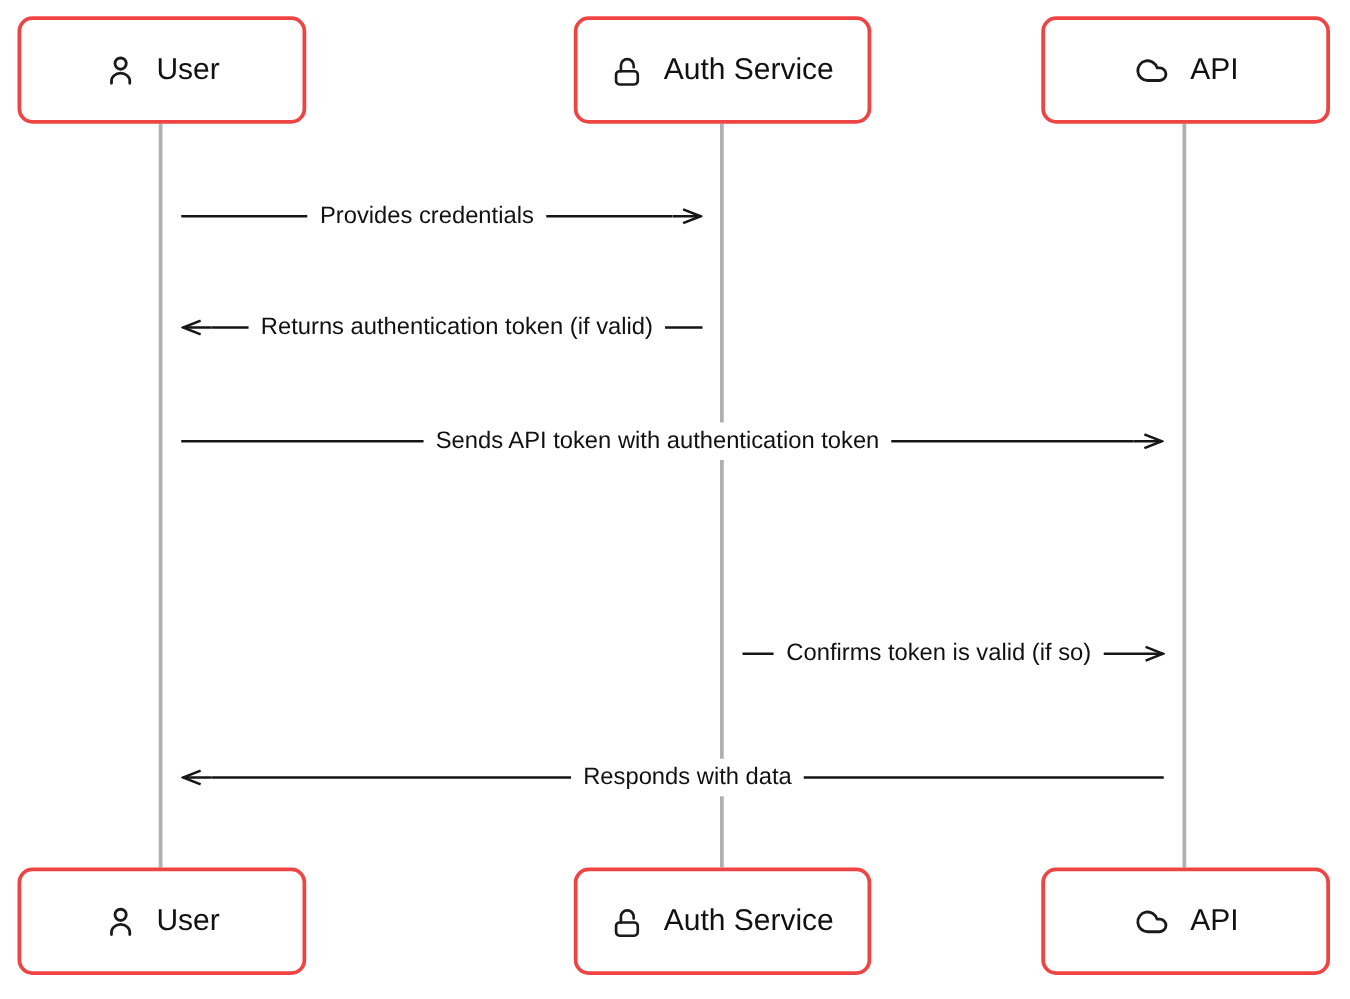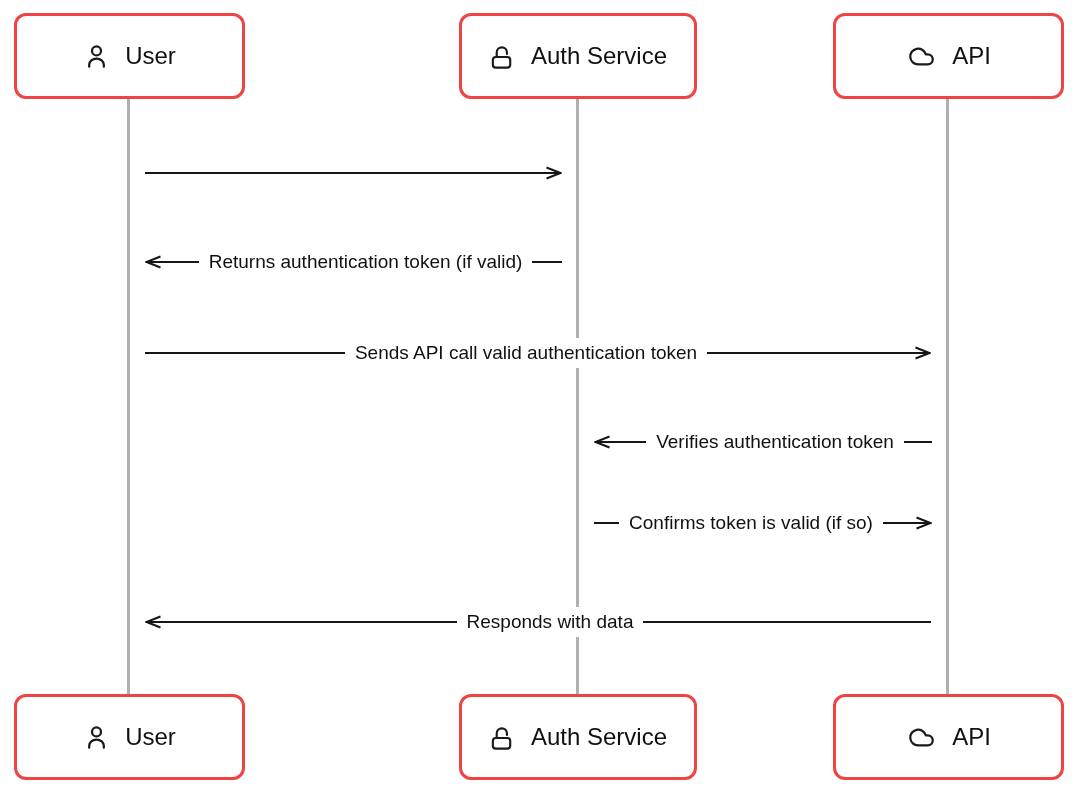--- a/index.html
+++ b/index.html
@@ -63,56 +63,48 @@
     <span class="icon">
       <svg width="31" height="27" viewBox="0 0 24 24">
           <path d="M17.5 19H9a7 7 0 1 1 6.71-9h1.79a4.5 4.5 0 1 1 0 9Z"></path>
         </svg>
     </span>
     <span class="actor-label">API</span>
   </div>
 
   <div class="msg" style="left:129px;top:158px;width:449px;">
     <span class="seg"></span>
+    <span class="msg-label">Provides credentials</span>
     <span class="seg"></span>
     <svg class="ah" width="24" height="16" viewBox="0 0 24 16">
         <path d="M0 8H22"></path>
         <path d="M8.5 2.5 22.5 8 8.5 13.5"></path>
       </svg>
   </div>
 
   <div class="msg" style="left:129px;top:247px;width:449px;">
     <svg class="ah" width="24" height="16" viewBox="0 0 24 16">
         <path d="M24 8H2"></path>
         <path d="M15.5 2.5 1.5 8 15.5 13.5"></path>
       </svg>
     <span class="seg"></span>
     <span class="msg-label">Returns authentication token (if valid)</span>
     <span class="seg"></span>
   </div>
 
   <div class="msg" style="left:129px;top:338px;width:818px;">
     <span class="seg"></span>
-    <span class="msg-label">Sends API call valid authentication token</span>
+    <span class="msg-label">Sends API token with authentication token</span>
     <span class="seg"></span>
     <svg class="ah" width="24" height="16" viewBox="0 0 24 16">
         <path d="M0 8H22"></path>
         <path d="M8.5 2.5 22.5 8 8.5 13.5"></path>
       </svg>
   </div>
 
-  <div class="msg" style="left:578px;top:427px;width:370px;">
-    <svg class="ah" width="24" height="16" viewBox="0 0 24 16">
-        <path d="M24 8H2"></path>
-        <path d="M15.5 2.5 1.5 8 15.5 13.5"></path>
-      </svg>
-    <span class="seg"></span>
-    <span class="msg-label">Verifies authentication token</span>
-    <span class="seg"></span>
-  </div>
 
   <div class="msg" style="left:578px;top:508px;width:370px;">
     <span class="seg"></span>
     <span class="msg-label">Confirms token is valid (if so)</span>
     <span class="seg"></span>
     <svg class="ah" width="24" height="16" viewBox="0 0 24 16">
         <path d="M0 8H22"></path>
         <path d="M8.5 2.5 22.5 8 8.5 13.5"></path>
       </svg>
   </div>

